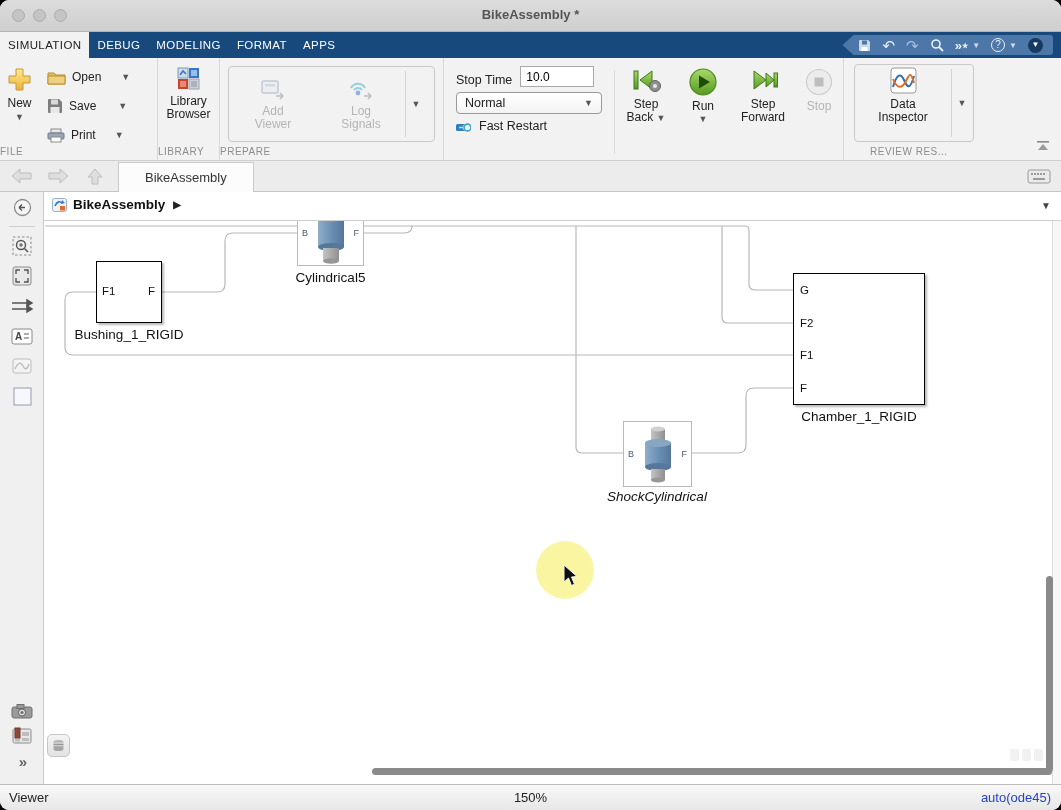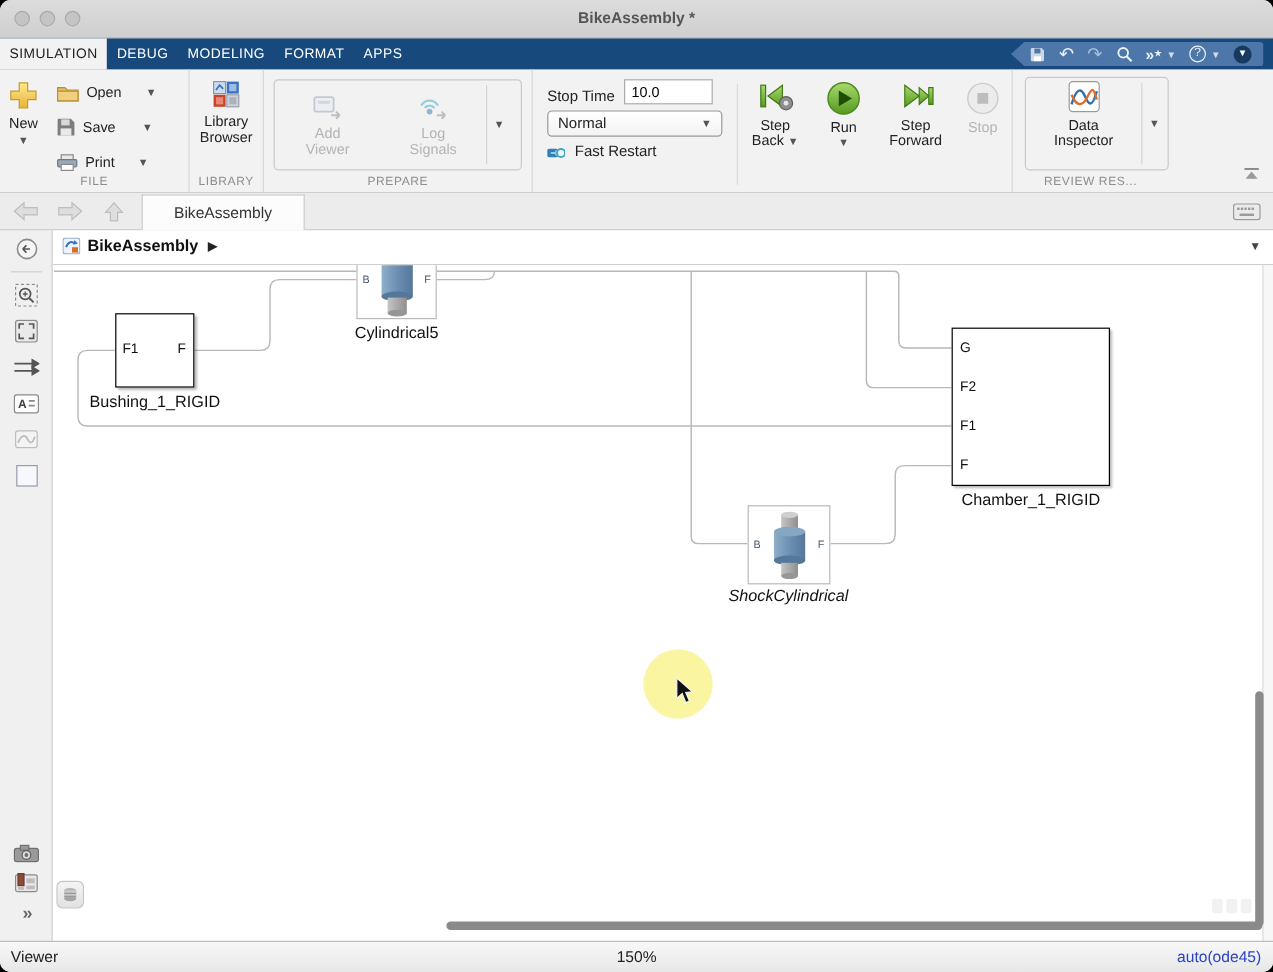--- a/index.html
+++ b/index.html
@@ -20,21 +20,21 @@
   .tab.active{background:#f2f2f2;color:#222;}
   .qat{position:absolute;right:8px;top:3px;height:20px;display:flex;align-items:center;gap:11px;
     background:#4c77a8;padding:0 10px 0 16px;border-radius:0 3px 3px 0;
     clip-path:polygon(0 50%,11px 0,100% 0,100% 100%,11px 100%);}
   .qicon{color:#eaf1f8;font-size:13px;line-height:1;display:flex;align-items:center;}
   .qcaret{color:#cfdcea;font-size:8px;margin-left:-7px;}
 
   
   .ribbon{position:absolute;left:0;top:58px;width:100%;height:103px;background:#f2f2f2;border-bottom:1px solid #cfcfcf;display:flex;}
   .rsection{position:relative;border-right:1px solid #d8d8d8;height:100%;padding-top:6px;}
-  .rlabel{position:absolute;bottom:3px;left:0;right:0;text-align:center;font-size:10px;color:#8d8d8d;letter-spacing:.5px;}
+  .rlabel{position:absolute;bottom:3px;left:0;right:0;text-align:left;font-size:10px;color:#8d8d8d;letter-spacing:.5px;}
   .btnlabel{font-size:12px;color:#222;}
   .dim .btnlabel{color:#b4b4b4;}
   .caret{font-size:9px;color:#555;line-height:1;}
   .bigbtn{display:flex;flex-direction:column;align-items:center;justify-content:flex-start;gap:3px;padding:2px 6px;}
   .filecol{display:flex;flex-direction:column;gap:3px;margin-left:4px;}
   .filerow{display:flex;align-items:center;gap:6px;height:26px;padding:0 4px;}
   .gallery{display:flex;align-items:stretch;border:1px solid #c9c9c9;border-radius:4px;margin:2px 8px;height:76px;}
   .galitem{width:88px;display:flex;flex-direction:column;align-items:center;justify-content:center;gap:2px;}
   .galdiv{width:1px;background:#d4d4d4;margin:4px 0;}
   .galcaret{width:20px;display:flex;align-items:center;justify-content:center;color:#444;}

